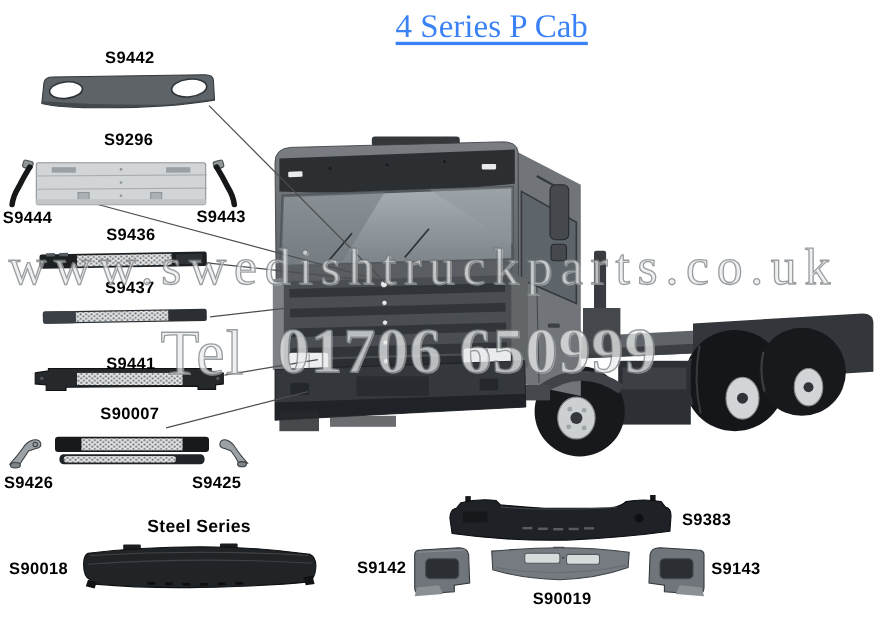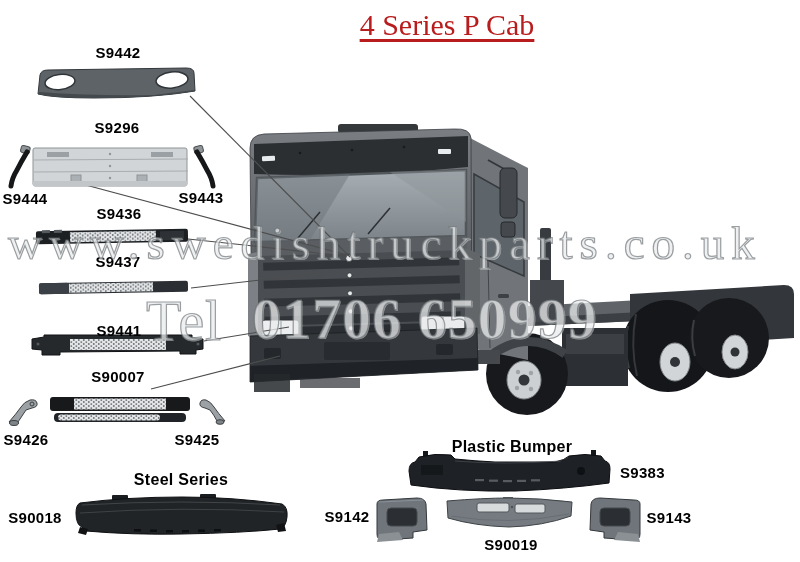--- a/index.html
+++ b/index.html
@@ -3,21 +3,21 @@
 <meta charset="utf-8">
 <style>
   html,body{margin:0;padding:0;background:#fff;}
   .canvas{
     position:relative;width:800px;height:562px;background:#ffffff;
     font-family:"Liberation Sans",sans-serif;overflow:hidden;
   }
   .abs{position:absolute;}
   .ctr{transform:translateX(-50%);white-space:nowrap;}
   .page-title{
-    font-family:"Liberation Serif",serif;font-size:30px;color:#b91c1c;
+    font-family:"Liberation Serif",serif;font-size:30px;color:#3b82f6;
     text-decoration:underline;text-underline-offset:4px;
   }
   .part-label{
     font-size:15px;font-weight:700;color:#000;letter-spacing:.3px;
   }
   .section-heading{
     font-size:16px;font-weight:700;color:#000;letter-spacing:.3px;
   }
   .wm{
     font-family:"Liberation Serif",serif;line-height:1;white-space:nowrap;
@@ -255,21 +255,20 @@
         <rect x="78" y="40.5" width="7" height="2.5"></rect>
       <rect x="94" y="41" width="7" height="2.5"></rect>
         <rect x="110" y="41" width="7" height="2.5"></rect>
       <rect x="126" y="40.5" width="7" height="2.5"></rect>
         <rect x="142" y="40" width="7" height="2.5"></rect>
     </g>
     <polygon points="8,38 16,40 14,46 6,44" fill="#101214"></polygon>
     <polygon points="204,36 212,34 214,42 206,43" fill="#101214"></polygon>
   </svg>
 
-  <div class="abs ctr section-heading z-label" style="left:512px;top:438px;">Plastic Bumper</div>
   <svg class="abs z-part" style="left:405px;top:449px;" width="208" height="46" viewBox="0 0 208 46">
     <rect x="18" y="2" width="5" height="7" fill="#14171a"></rect>
     <rect x="186" y="1" width="5" height="8" fill="#14171a"></rect>
     <path d="M4,22 Q4,14 10,13 L14,8 Q30,4 46,6 L50,10 Q70,12 90,13 L150,13 Q160,11 164,7 Q180,4 196,7 L200,12 Q205,13 205,20 L204,34 Q160,40 110,42 Q55,43 6,36 Z" fill="#1e2126" stroke="#0b0d10"></path>
     <rect x="16" y="16" width="22" height="10" fill="#15181b"></rect>
     <circle cx="176" cy="22" r="4" fill="#0e1114"></circle>
     <g fill="#585c60">
       <rect x="70" y="30" width="9" height="2.2"></rect>
         <rect x="84" y="30.6" width="9" height="2.2"></rect>
       <rect x="98" y="31" width="9" height="2.2"></rect>

